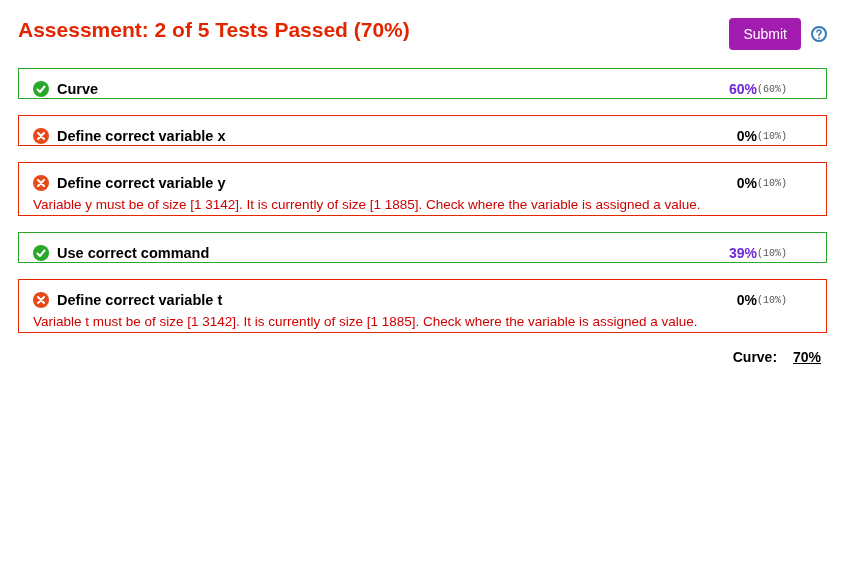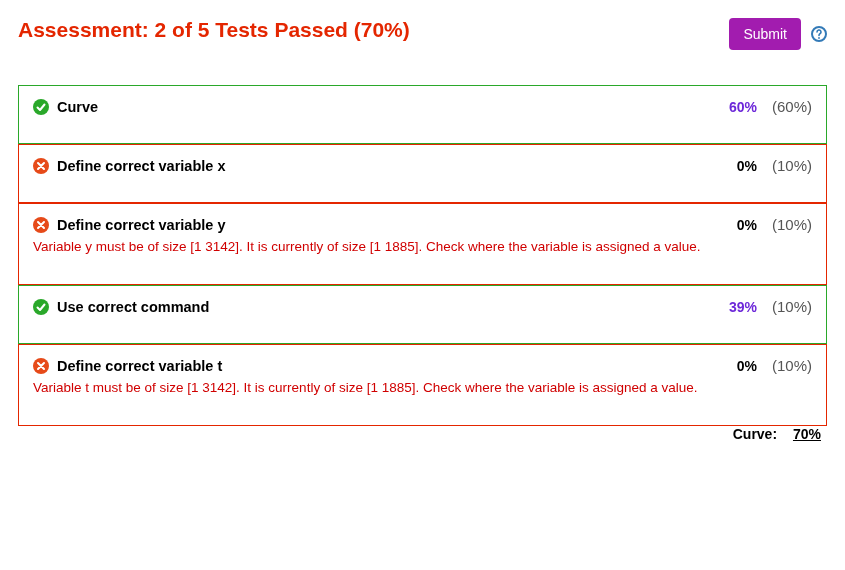--- a/index.html
+++ b/index.html
@@ -8,21 +8,21 @@
     padding: 18px;
     font-family: Arial, Helvetica, sans-serif;
     font-size: 14px;
     background: #fff;
     width: 845px;
   }
   .header {
     display: flex;
     justify-content: space-between;
     align-items: flex-start;
-    margin-bottom: 35px;
+    margin-bottom: 18px;
   }
   .title {
     color: #e42600;
     font-size: 21px;
     font-weight: bold;
   }
   .header-right {
     display: flex;
     align-items: center;
     gap: 10px;
@@ -38,22 +38,22 @@
   }
   .help-icon {
     width: 16px;
     height: 16px;
     color: #337ab7;
     cursor: pointer;
   }
   .help-icon svg { display:block; }
   .test-item {
     border: 1px solid;
-    padding: 12px 14px 28px 14px;
-    margin-bottom: 0;
+    padding: 12px 14px 1px 14px;
+    margin-bottom: 16px;
     background: #fff;
   }
   .test-item.pass { border-color: #2aa82a; }
   .test-item.fail { border-color: #e42600; }
   .test-row {
     display: flex;
     align-items: center;
   }
   .status-icon {
     width: 16px;
@@ -71,23 +71,24 @@
   .score {
     width: 55px;
     text-align: right;
     font-weight: bold;
     font-size: 14px;
   }
   .score.pass { color: #6d28d9; }
   .score.fail { color: #000; }
   .weight {
     width: 55px;
-    text-align: right;
+    text-align: left;
     color: #555;
-    font-size: 15px;
+    font-size: 10px;
+    font-family: Liberation Mono, monospace;
   }
   .test-msg {
     color: #d00000;
     font-size: 13.5px;
     padding-top: 6px;
     padding-bottom: 2px;
   }
   .total-row {
     text-align: right;
     font-size: 14px;

